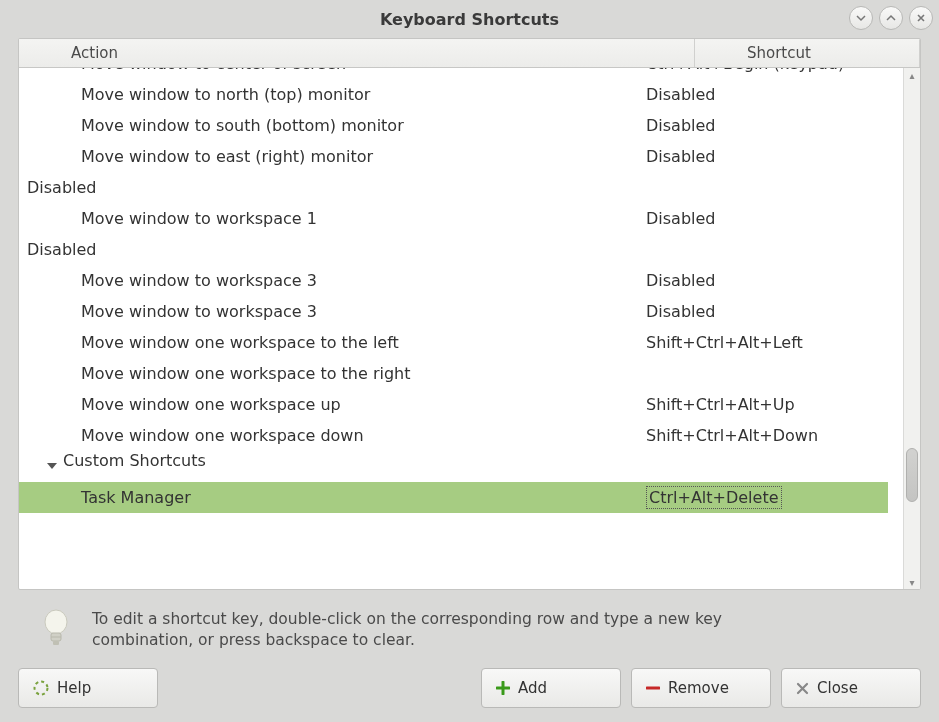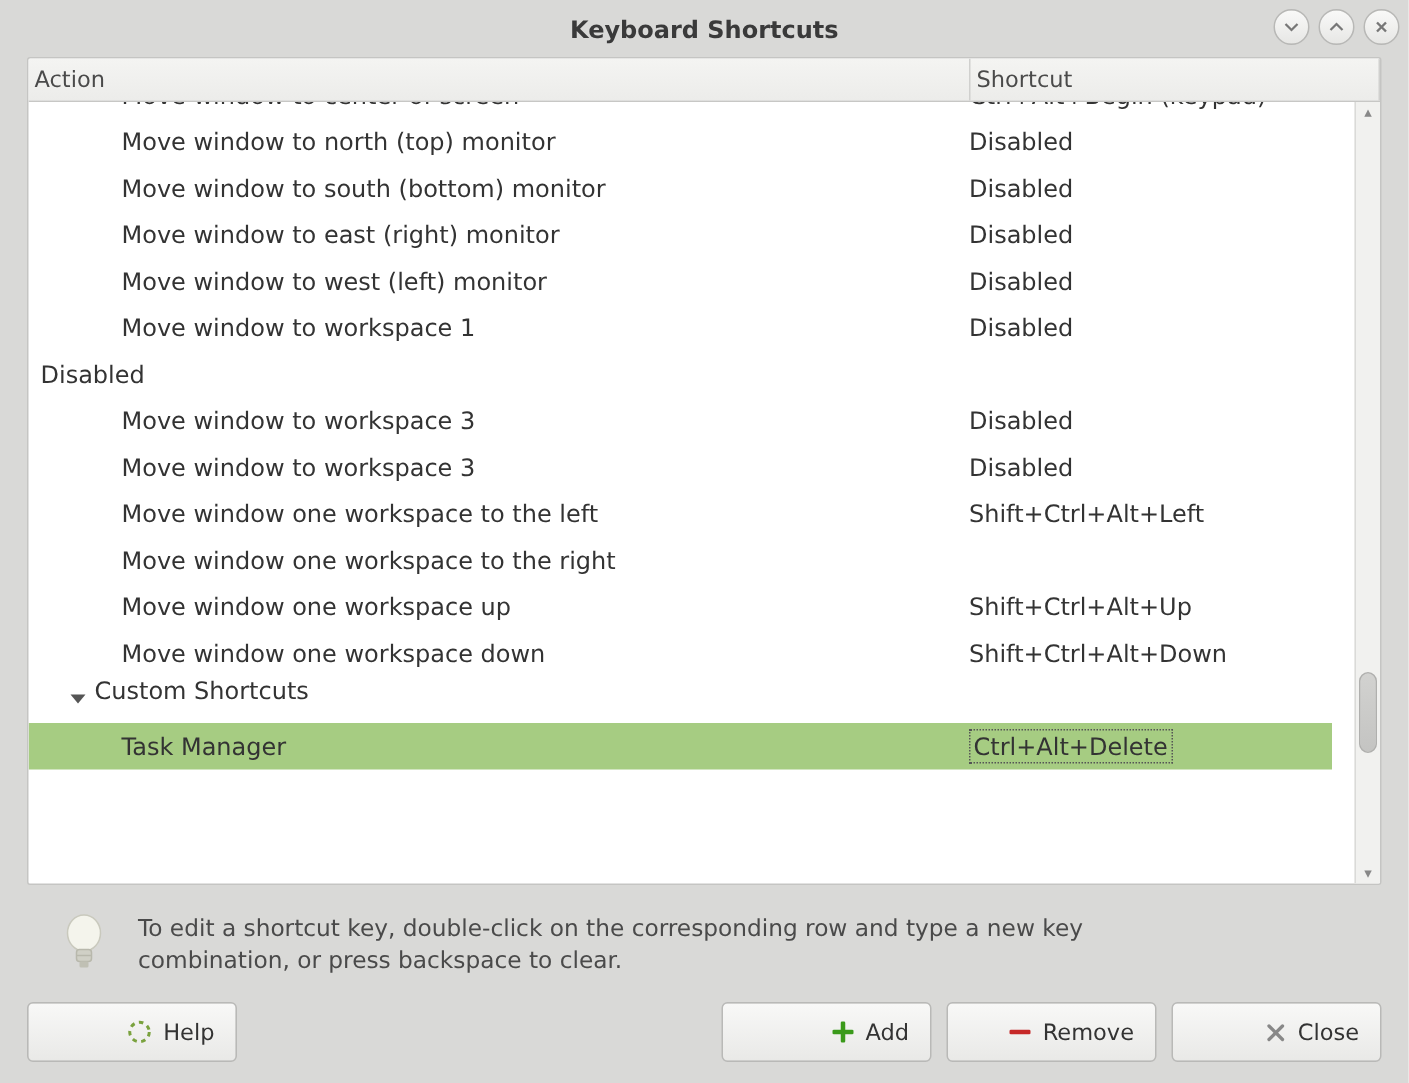--- a/index.html
+++ b/index.html
@@ -74,20 +74,21 @@
     background: linear-gradient(#f4f4f2, #ececea);
     border-bottom: 1px solid #c7c7c5;
     font-size: 15px;
     color: #4a4a4a;
   }
   .thead .col {
     display: flex;
     align-items: center;
     padding: 0 4px;
     border-right: 1px solid #d0d0ce;
+    margin-left: 48px;
   }
   .col-action { flex: 0 0 619px; }
   .col-shortcut { flex: 1; }
   .tbody-wrap {
     flex: 1;
     display: flex;
     min-height: 0;
   }
   .tbody {
     flex: 1;
@@ -188,21 +189,21 @@
   }
   .buttonbar .spacer { flex: 1; }
   .btn {
     min-width: 110px;
     height: 38px;
     background: linear-gradient(#f8f8f7, #e9e9e7);
     border: 1px solid #b9b9b7;
     border-radius: 4px;
     display: flex;
     align-items: center;
-    justify-content: flex-end;
+    justify-content: flex-start;
     gap: 8px;
     font-size: 15px;
     color: #333;
     cursor: pointer;
     padding: 0 14px;
   }
   .glyph { display: inline-flex; }
 </style>
 </head>
 <body>
@@ -250,21 +251,20 @@
               </div>
               <div class="row">
                 <div class="cell-action">Move window to south (bottom) monitor</div>
                 <div class="cell-shortcut">Disabled</div>
               </div>
               <div class="row">
                 <div class="cell-action">Move window to east (right) monitor</div>
                 <div class="cell-shortcut">Disabled</div>
               </div>
               <div class="row">
-                <div class="cell-action">Move window to west (left) monitor</div>
                 <div class="cell-shortcut">Disabled</div>
               </div>
               <div class="row">
                 <div class="cell-action">Move window to workspace 1</div>
                 <div class="cell-shortcut">Disabled</div>
               </div>
               <div class="row">
                 <div class="cell-shortcut">Disabled</div>
               </div>
               <div class="row">

